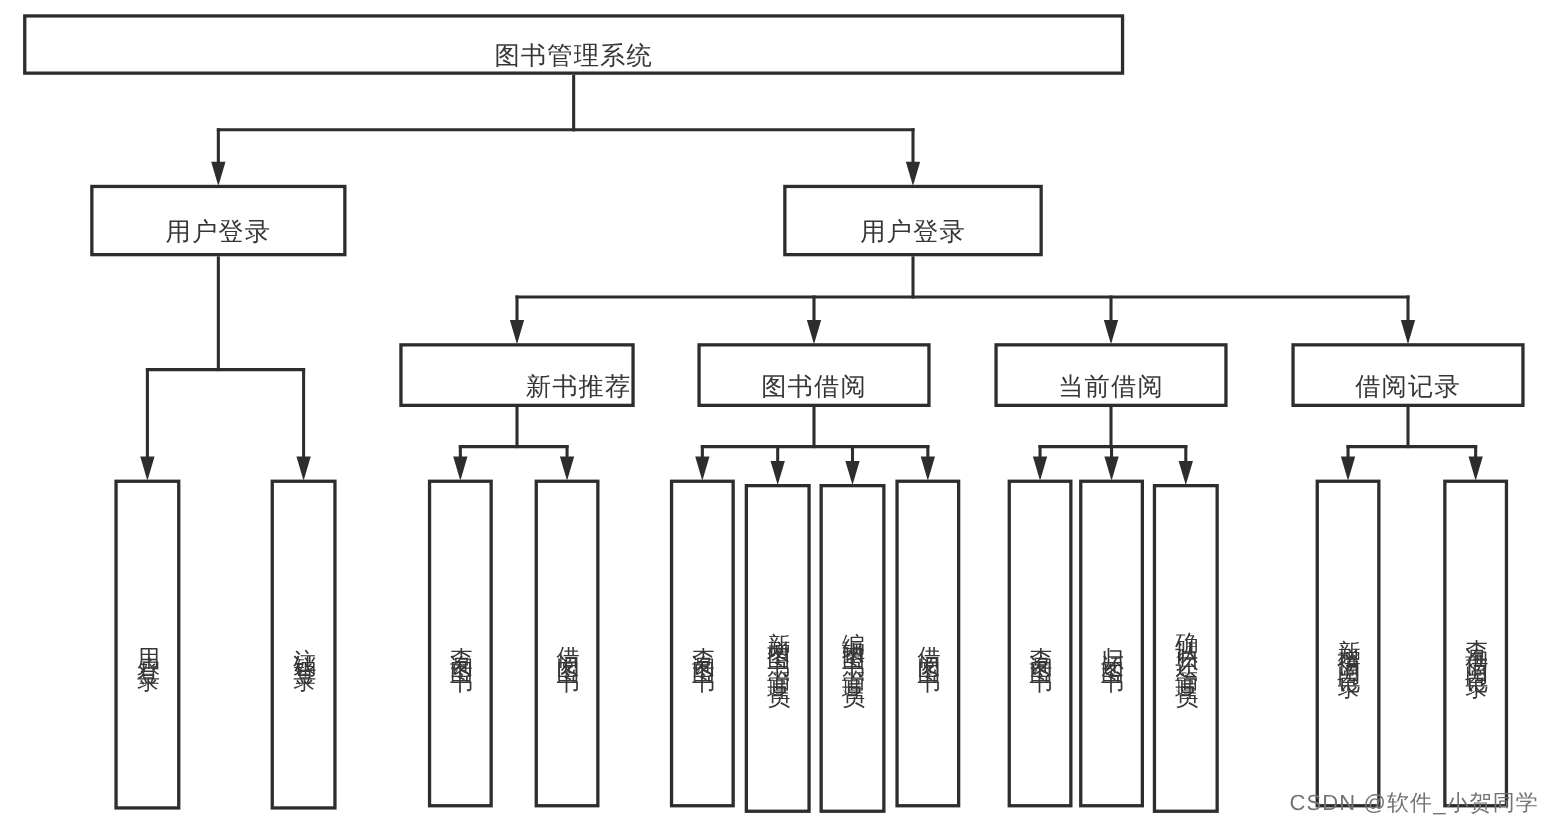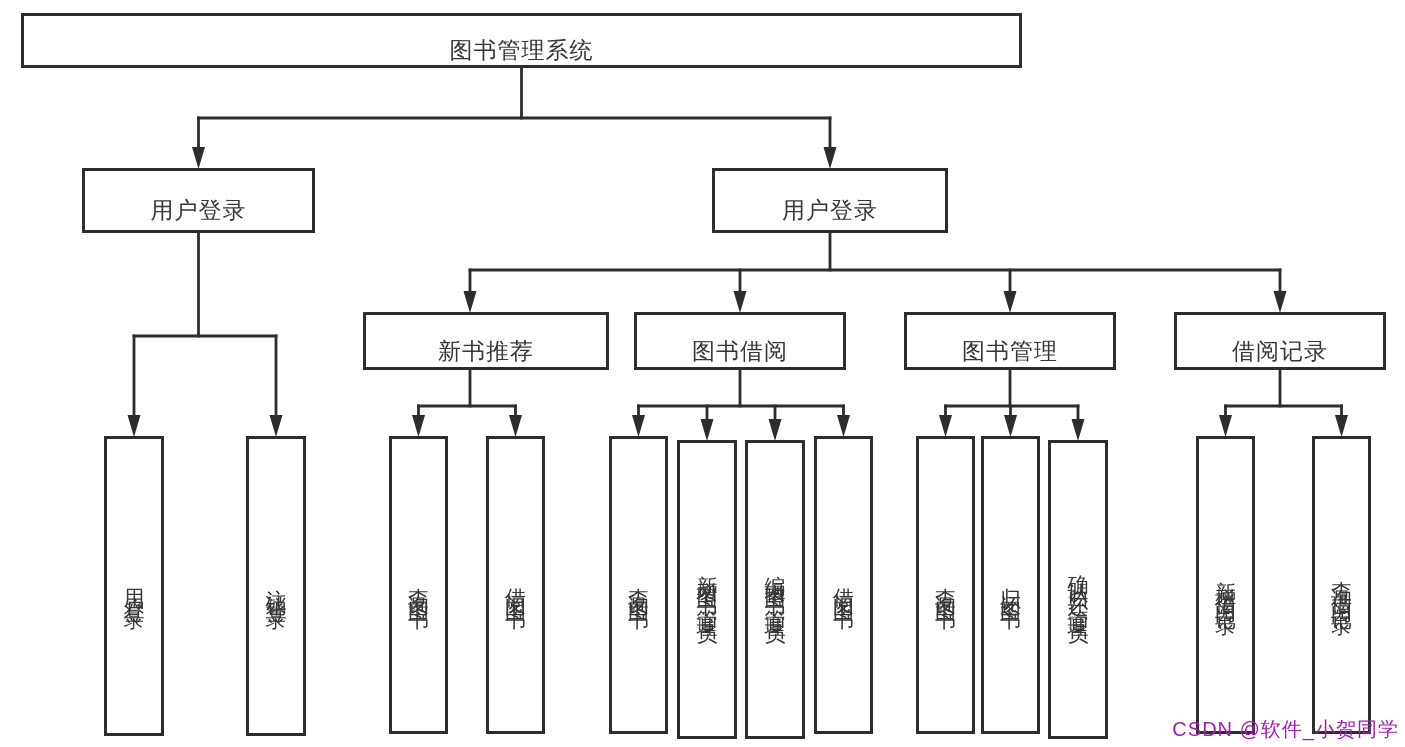--- a/index.html
+++ b/index.html
@@ -102,28 +102,28 @@
   <div id="nodes">
       <div class="node node-h" style="left: 21px; top: 13px; width: 1001px; height: 55px; border-color: rgb(45, 45, 45); background: rgb(255, 255, 255); color: rgb(54, 54, 54);">
         <span class="lbl">图书管理系统</span>
       </div>
       <div class="node node-h" style="left: 82px; top: 168px; width: 233px; height: 65px; border-color: rgb(45, 45, 45); background: rgb(255, 255, 255); color: rgb(54, 54, 54);">
         <span class="lbl">用户登录</span>
       </div>
       <div class="node node-h" style="left: 712px; top: 168px; width: 236px; height: 65px; border-color: rgb(45, 45, 45); background: rgb(255, 255, 255); color: rgb(54, 54, 54);">
         <span class="lbl">用户登录</span>
       </div>
-      <div class="node node-h" style="left: 363px; top: 312px; width: 246px; height: 58px; border-color: rgb(45, 45, 45); background: rgb(255, 255, 255); color: rgb(54, 54, 54);">
+      <div class="node node-h" style="left: 363px; top: 312px; width: 214px; height: 58px; border-color: rgb(45, 45, 45); background: rgb(255, 255, 255); color: rgb(54, 54, 54); justify-content: flex-end;">
         <span class="lbl">新书推荐</span>
       </div>
       <div class="node node-h" style="left: 634px; top: 312px; width: 212px; height: 58px; border-color: rgb(45, 45, 45); background: rgb(255, 255, 255); color: rgb(54, 54, 54); justify-content: center;">
         <span class="lbl">图书借阅</span>
       </div>
       <div class="node node-h" style="left: 904px; top: 312px; width: 212px; height: 58px; border-color: rgb(45, 45, 45); background: rgb(255, 255, 255); color: rgb(54, 54, 54);">
-        <span class="lbl">图书管理</span>
+        <span class="lbl">当前借阅</span>
       </div>
       <div class="node node-h" style="left: 1174px; top: 312px; width: 212px; height: 58px; border-color: rgb(45, 45, 45); background: rgb(255, 255, 255); color: rgb(54, 54, 54);">
         <span class="lbl">借阅记录</span>
       </div>
       <div class="node node-v" style="left: 104px; top: 436px; width: 60px; height: 300px; border-color: rgb(45, 45, 45); background: rgb(255, 255, 255); color: rgb(54, 54, 54);">
         <span class="lbl">用户登录</span>
       </div>
       <div class="node node-v" style="left: 246px; top: 436px; width: 60px; height: 300px; border-color: rgb(45, 45, 45); background: rgb(255, 255, 255); color: rgb(54, 54, 54);">
         <span class="lbl">注销登录</span>
       </div>
@@ -154,14 +154,14 @@
       <div class="node node-v" style="left: 1048px; top: 440px; width: 60px; height: 299px; border-color: rgb(45, 45, 45); background: rgb(255, 255, 255); color: rgb(54, 54, 54);">
         <span class="lbl">确认归还（管理员）</span>
       </div>
       <div class="node node-v" style="left: 1196px; top: 436px; width: 59px; height: 298px; border-color: rgb(45, 45, 45); background: rgb(255, 255, 255); color: rgb(54, 54, 54);">
         <span class="lbl">新增借阅记录</span>
       </div>
       <div class="node node-v" style="left: 1312px; top: 436px; width: 59px; height: 298px; border-color: rgb(45, 45, 45); background: rgb(255, 255, 255); color: rgb(54, 54, 54);">
         <span class="lbl">查询借阅记录</span>
       </div>
     </div>
-  <div id="watermark" style="color: #a21caf;">CSDN @软件_小贺同学</div>
+  <div id="watermark" style="color: #737373;">CSDN @软件_小贺同学</div>
 </div>
 
 </body></html>

